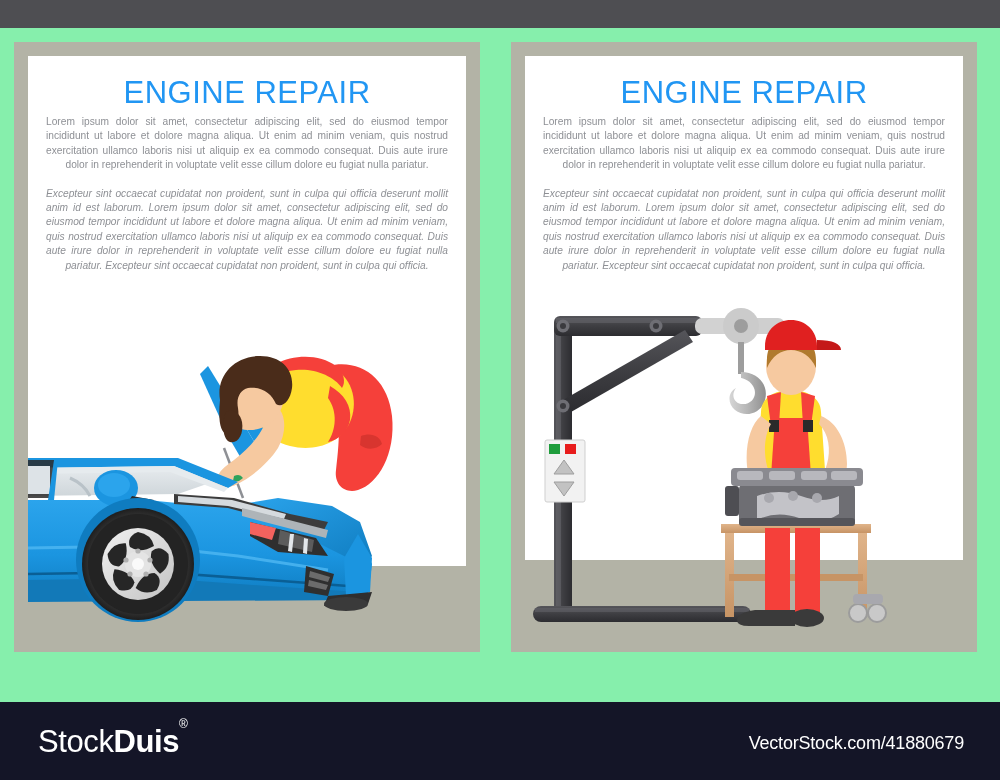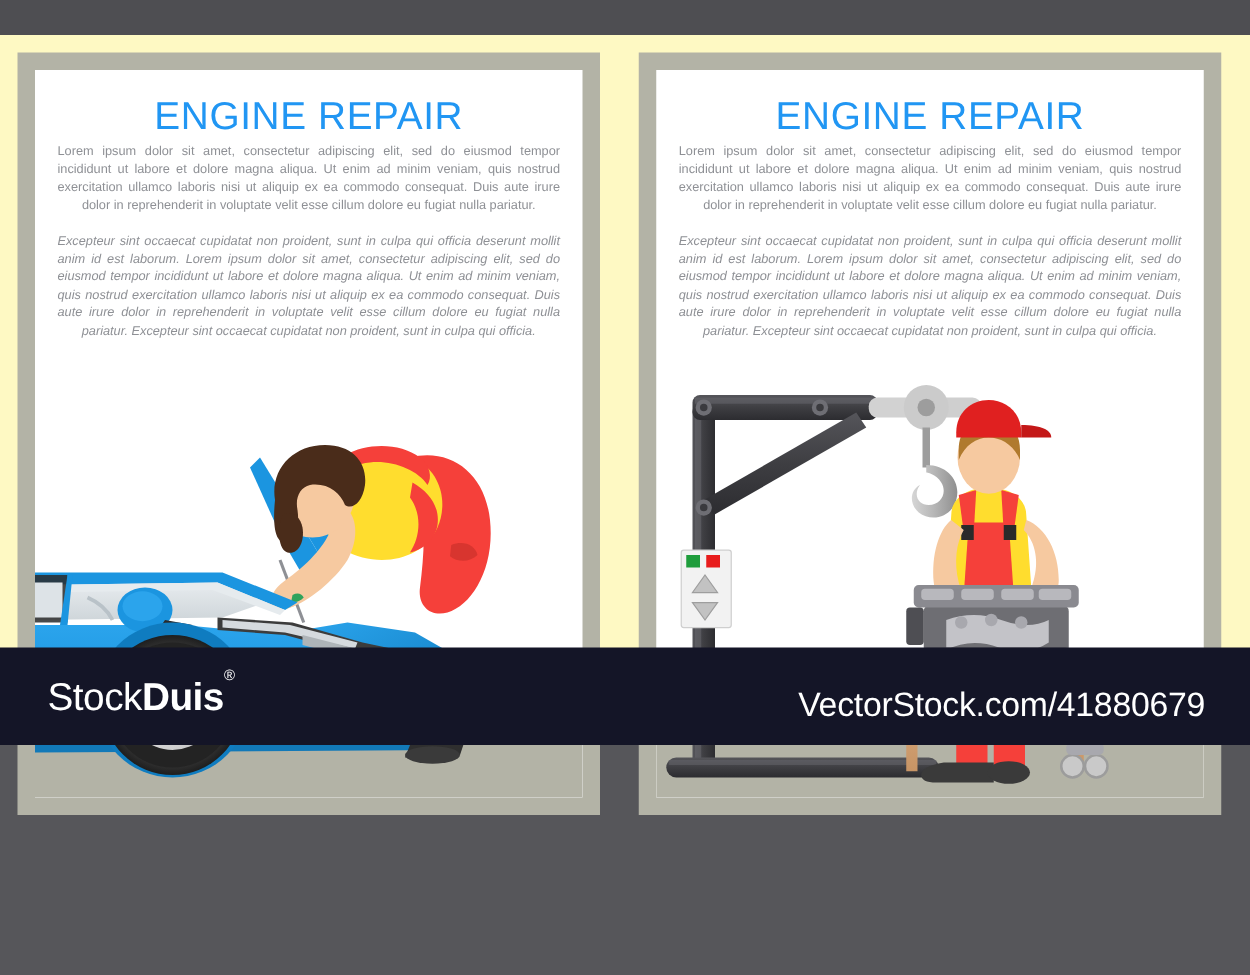--- a/index.html
+++ b/index.html
@@ -5,22 +5,22 @@
   * { margin:0; padding:0; box-sizing:border-box; }
   html,body{ width:1000px; height:780px; }
   body{
     font-family:"Liberation Sans", sans-serif;
     background:#56565a;
     overflow:hidden;
     position:relative;
   }
   
   #stage{
-    position:absolute; left:0; top:0; width:1000px; height:596px;
-    background:#fef9c3;
+    position:absolute; left:0; top:0; width:1000px; height:780px;
+    background:#86efac;
     padding-left:36px;
   }
   
   .top-strip{
     position:absolute; left:0; top:0; width:1000px; height:28px;
     background:#4e4e52;
   }
   
   .poster{
     position:absolute;
@@ -76,21 +76,21 @@
   }
   .vs-logo{
     position:absolute; left:38px; top:22px;
     font-size:31px; color:#ffffff; letter-spacing:-.4px;
     font-weight:300; white-space:nowrap;
   }
   .vs-logo b{ font-weight:700; }
   .vs-logo sup{ font-size:12px; top:-13px; position:relative; font-weight:400;}
   .vs-url{
     position:absolute; right:36px; top:31px;
-    font-size:27px; color:#ffffff; letter-spacing:-.2px;
+    font-size:18px; color:#ffffff; letter-spacing:-.2px;
     font-weight:400;
   }
 </style>
 </head>
 <body>
 
 <div id="stage">
 
   <div class="top-strip"></div>
 

